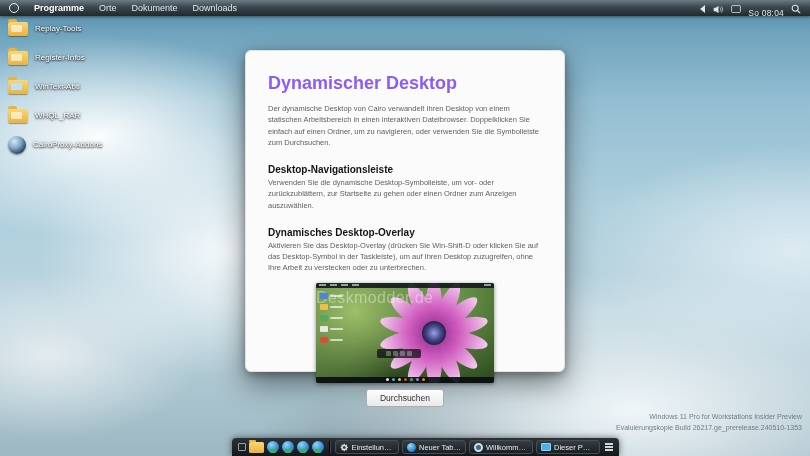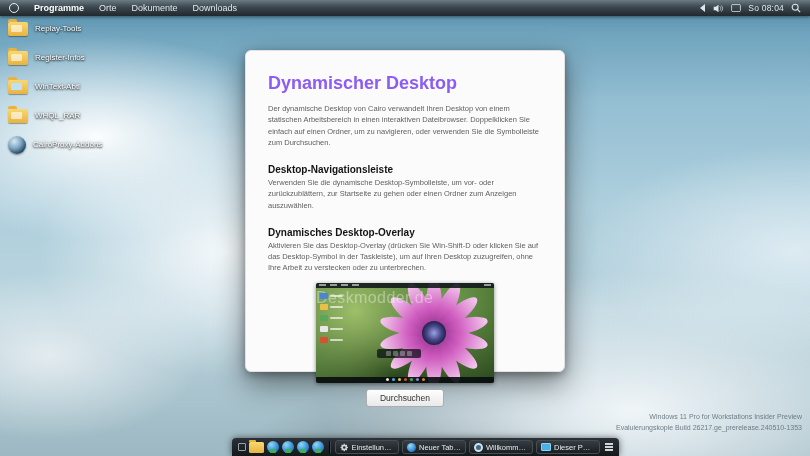--- a/index.html
+++ b/index.html
@@ -11,30 +11,30 @@
     radial-gradient(ellipse 300px 150px at 12% 30%, rgba(255,255,255,.96), rgba(255,255,255,0) 68%),
     radial-gradient(ellipse 270px 180px at 28% 55%, rgba(250,252,253,.92), rgba(250,252,253,0) 70%),
     radial-gradient(ellipse 220px 120px at 6% 78%, rgba(236,241,244,.85), rgba(236,241,244,0) 70%),
     radial-gradient(ellipse 430px 190px at 78% 90%, rgba(244,248,250,.95), rgba(244,248,250,0) 72%),
     radial-gradient(ellipse 260px 120px at 52% 102%, rgba(100,110,118,.55), rgba(100,110,118,0) 70%),
     radial-gradient(ellipse 300px 150px at 98% 55%, rgba(228,239,245,.85), rgba(228,239,245,0) 70%),
     linear-gradient(180deg,#4e86a4 0%,#6fa3bd 7%,#93bed2 22%,#aecfdd 45%,#bad4de 68%,#9db8c2 100%);}
 
   
   .topbar{position:absolute;top:0;left:0;right:0;height:16px;z-index:40;display:flex;
-    justify-content:space-between;align-items:center;padding:0 9px;
+    justify-content:space-between;align-items:flex-start;padding:0 9px;
     background:linear-gradient(180deg,#6b7a84 0%,#3b464d 45%,#21292e 100%);
     box-shadow:0 1px 3px rgba(0,0,0,.45);}
   .tb-left{display:flex;align-items:center;gap:15px;}
   .menu{color:#dfe7ec;font-size:9px;line-height:16px;cursor:default;}
   .menu.strong{font-weight:bold;color:#fff;}
   .cairo-circle{width:8px;height:8px;border:1.5px solid #e9eff3;border-radius:50%;display:inline-block;}
   .tb-right{display:flex;align-items:center;gap:7px;color:#dfe7ec;font-size:8.5px;}
   .tb-right svg{display:block;}
-  .clock{letter-spacing:.2px;}
+  .clock{letter-spacing:.2px;margin-top:8px;}
 
   
   .desk{position:absolute;top:20px;left:8px;z-index:5;display:flex;flex-direction:column;gap:12px;}
   .d-row{display:flex;align-items:center;gap:7px;height:17px;cursor:default;}
   .folder{width:20px;height:14px;border-radius:2px;position:relative;flex:0 0 auto;
     background:linear-gradient(180deg,#f8d873,#e9b33e);box-shadow:0 1px 1px rgba(0,0,0,.35);}
   .folder::before{content:"";position:absolute;top:-3px;left:0;width:9px;height:3px;
     background:#e9b33e;border-radius:2px 2px 0 0;}
   .folder::after{content:"";position:absolute;left:3px;top:3px;width:11px;height:7px;
     background:rgba(255,255,255,.6);border-radius:1px;}

